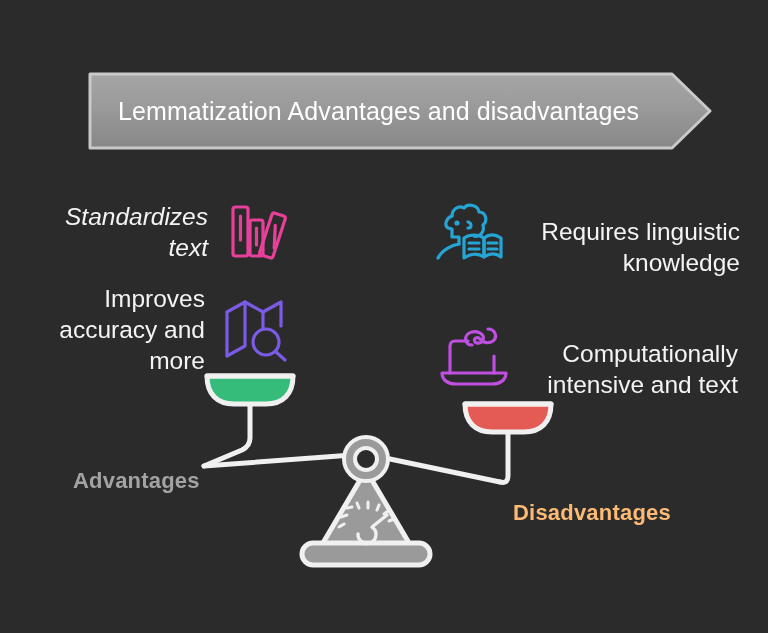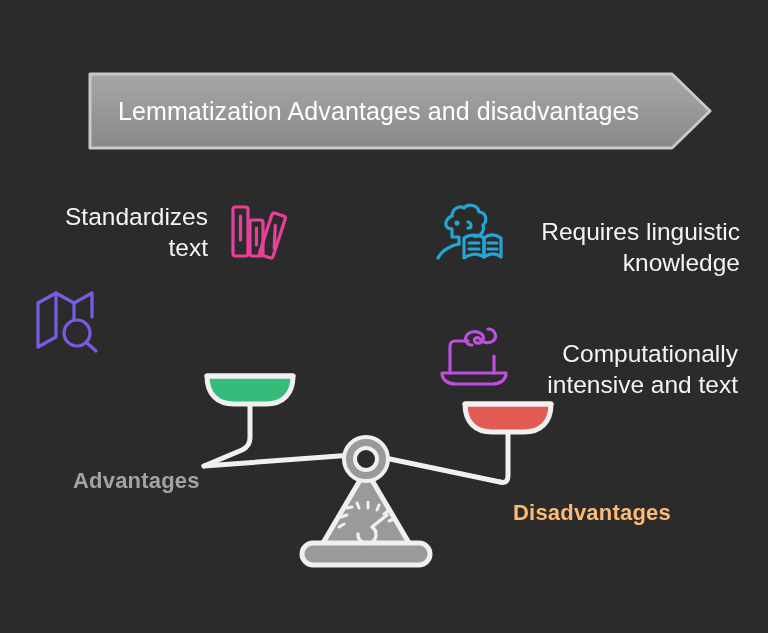--- a/index.html
+++ b/index.html
@@ -62,21 +62,21 @@
   .feature.left { flex-direction: row; }
   .feature.left .f-label { text-align: right; }
   .feature.right { flex-direction: row; }
   .feature.right .f-label { text-align: right; margin-top: 26px; }
 
   #feature-standardizes {
     left: 36px;
     top: 196px;
     width: 265px;
   }
-  #feature-standardizes .f-label { width: 172px; margin-right: 16px; }
+  #feature-standardizes .f-label { width: 172px; margin-right: 16px; font-style: italic; }
 
   #feature-improves {
     left: 30px;
     top: 283px;
     width: 275px;
   }
   #feature-improves .f-label { width: 175px; margin-right: 14px; }
 
   #feature-requires {
     left: 430px;
@@ -136,20 +136,21 @@
       <line x1="16.5" y1="20" x2="16.5" y2="44"></line>
       <rect x="26" y="24" width="13" height="36" rx="2.5"></rect>
       <line x1="32.5" y1="32" x2="32.5" y2="49"></line>
       <rect x="41.5" y="17.5" width="14" height="44" rx="2.5" transform="rotate(18 48.5 39.5)"></rect>
       <line x1="48" y1="29" x2="54" y2="51" transform="rotate(18 48.5 39.5)"></line>
     </g>
   </svg>
 </div>
 
 <div class="feature left" id="feature-improves">
+  <div class="f-label">Improves accuracy and more</div>
   <svg class="f-icon" width="76" height="76" viewBox="0 0 76 76">
     <g fill="none" stroke="#7b5be6" stroke-width="3.2" stroke-linecap="round" stroke-linejoin="round">
       <path d="M8 20 L26 10 L26 54 L8 64 Z"></path>
       <path d="M26 10 L44 20 L44 36"></path>
       <path d="M44 20 L62 10 L62 34"></path>
       <circle cx="47" cy="50" r="13"></circle>
       <line x1="56.5" y1="59.5" x2="66" y2="68"></line>
     </g>
   </svg>
 </div>

